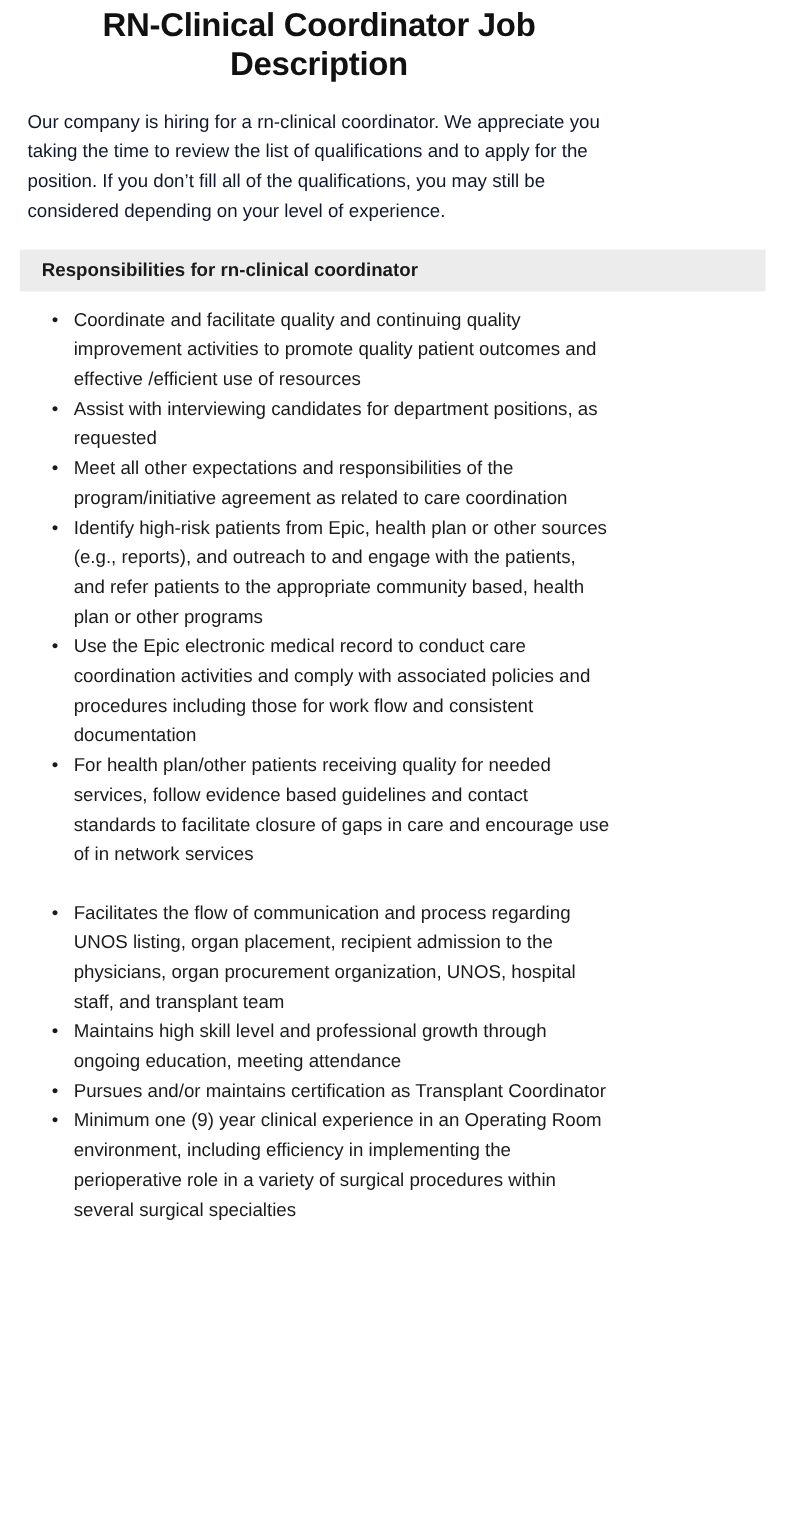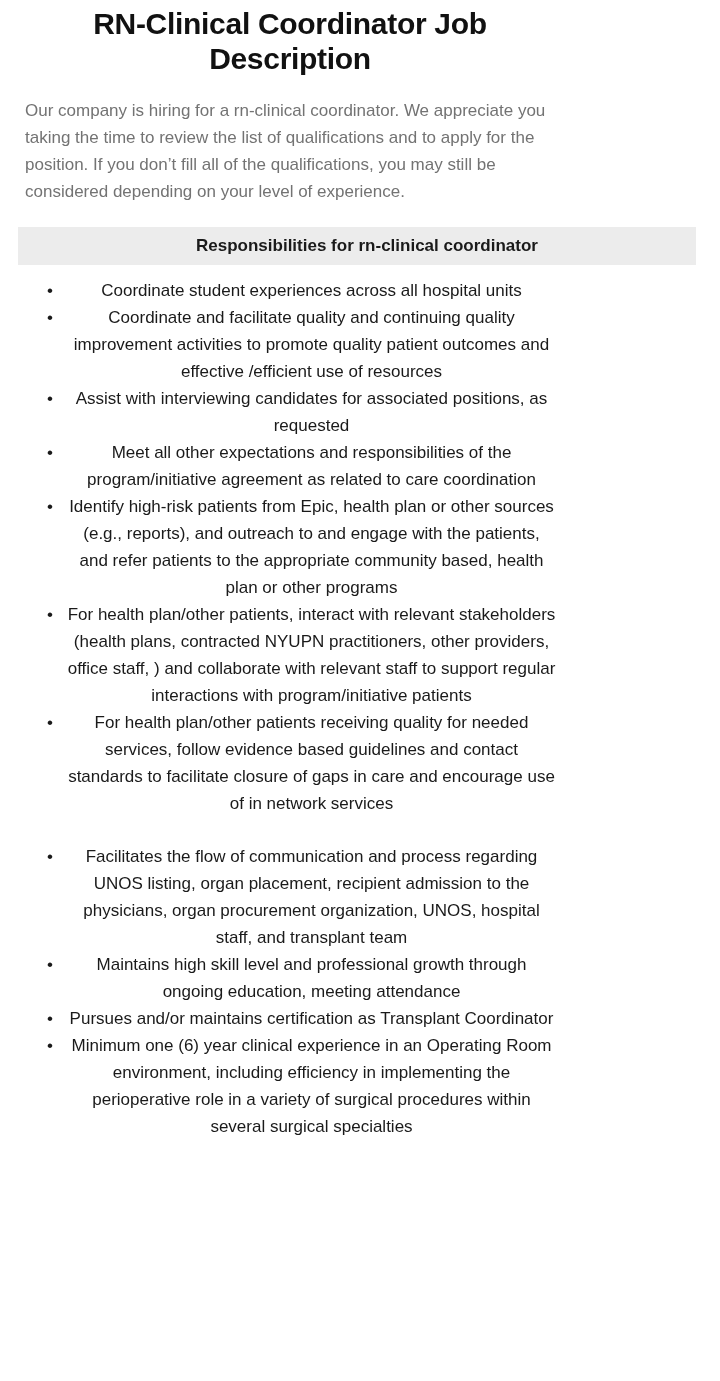--- a/index.html
+++ b/index.html
@@ -24,26 +24,25 @@
     font-weight: bold;
     text-align: center;
     letter-spacing: -0.3px;
     color: #111111;
     margin: 6px 0 20px 0;
     line-height: 1.18;
   }
   .intro {
     font-size: 17px;
     line-height: 27px;
-    color: #737373;
+    color: #0f172a;
     margin: 0 0 22px 1px;
   }
   .section {
     margin: 0 0 4px 0;
-    text-align: center;
   }
   .section-header {
     background: #ececec;
     font-size: 17px;
     font-weight: bold;
     color: #1a1a1a;
     padding: 10px 0 10px 20px;
     margin: 0 0 0 -6px;
     width: 678px;
     box-sizing: border-box;
@@ -81,32 +80,31 @@
 <div class="page">
 
   <h1 class="doc-title">RN-Clinical Coordinator Job Description</h1>
 
   <p class="intro">Our company is hiring for a rn-clinical coordinator. We appreciate you taking the time to review the list of qualifications and to apply for the position. If you don’t fill all of the qualifications, you may still be considered depending on your level of experience.</p>
 
   <div id="sections-container">
       <div class="section">
         <div class="section-header">Responsibilities for rn-clinical coordinator</div>
         <ul class="item-list">
-          <li>Coordinate student experiences across all hospital units</li>
           <li>Coordinate and facilitate quality and continuing quality improvement activities to promote quality patient outcomes and effective /efficient use of resources</li>
-          <li>Assist with interviewing candidates for associated positions, as requested</li>
+          <li>Assist with interviewing candidates for department positions, as requested</li>
           <li>Meet all other expectations and responsibilities of the program/initiative agreement as related to care coordination</li>
           <li>Identify high-risk patients from Epic, health plan or other sources (e.g., reports), and outreach to and engage with the patients, and refer patients to the appropriate community based, health plan or other programs</li>
-          <li>For health plan/other patients, interact with relevant stakeholders (health plans, contracted NYUPN practitioners, other providers, office staff, ) and collaborate with relevant staff to support regular interactions with program/initiative patients</li>
+          <li>Use the Epic electronic medical record to conduct care coordination activities and comply with associated policies and procedures including those for work flow and consistent documentation</li>
           <li>For health plan/other patients receiving quality for needed services, follow evidence based guidelines and contact standards to facilitate closure of gaps in care and encourage use of in network services</li>
         </ul>
       </div>
       <div class="section">
         <ul class="item-list">
           <li>Facilitates the flow of communication and process regarding UNOS listing, organ placement, recipient admission to the physicians, organ procurement organization, UNOS, hospital staff, and transplant team</li>
           <li>Maintains high skill level and professional growth through ongoing education, meeting attendance</li>
           <li>Pursues and/or maintains certification as Transplant Coordinator</li>
-          <li>Minimum one (6) year clinical experience in an Operating Room environment, including efficiency in implementing the perioperative role in a variety of surgical procedures within several surgical specialties</li>
+          <li>Minimum one (9) year clinical experience in an Operating Room environment, including efficiency in implementing the perioperative role in a variety of surgical procedures within several surgical specialties</li>
         </ul>
       </div>
     </div>
 
 </div>
 
 </body></html>

